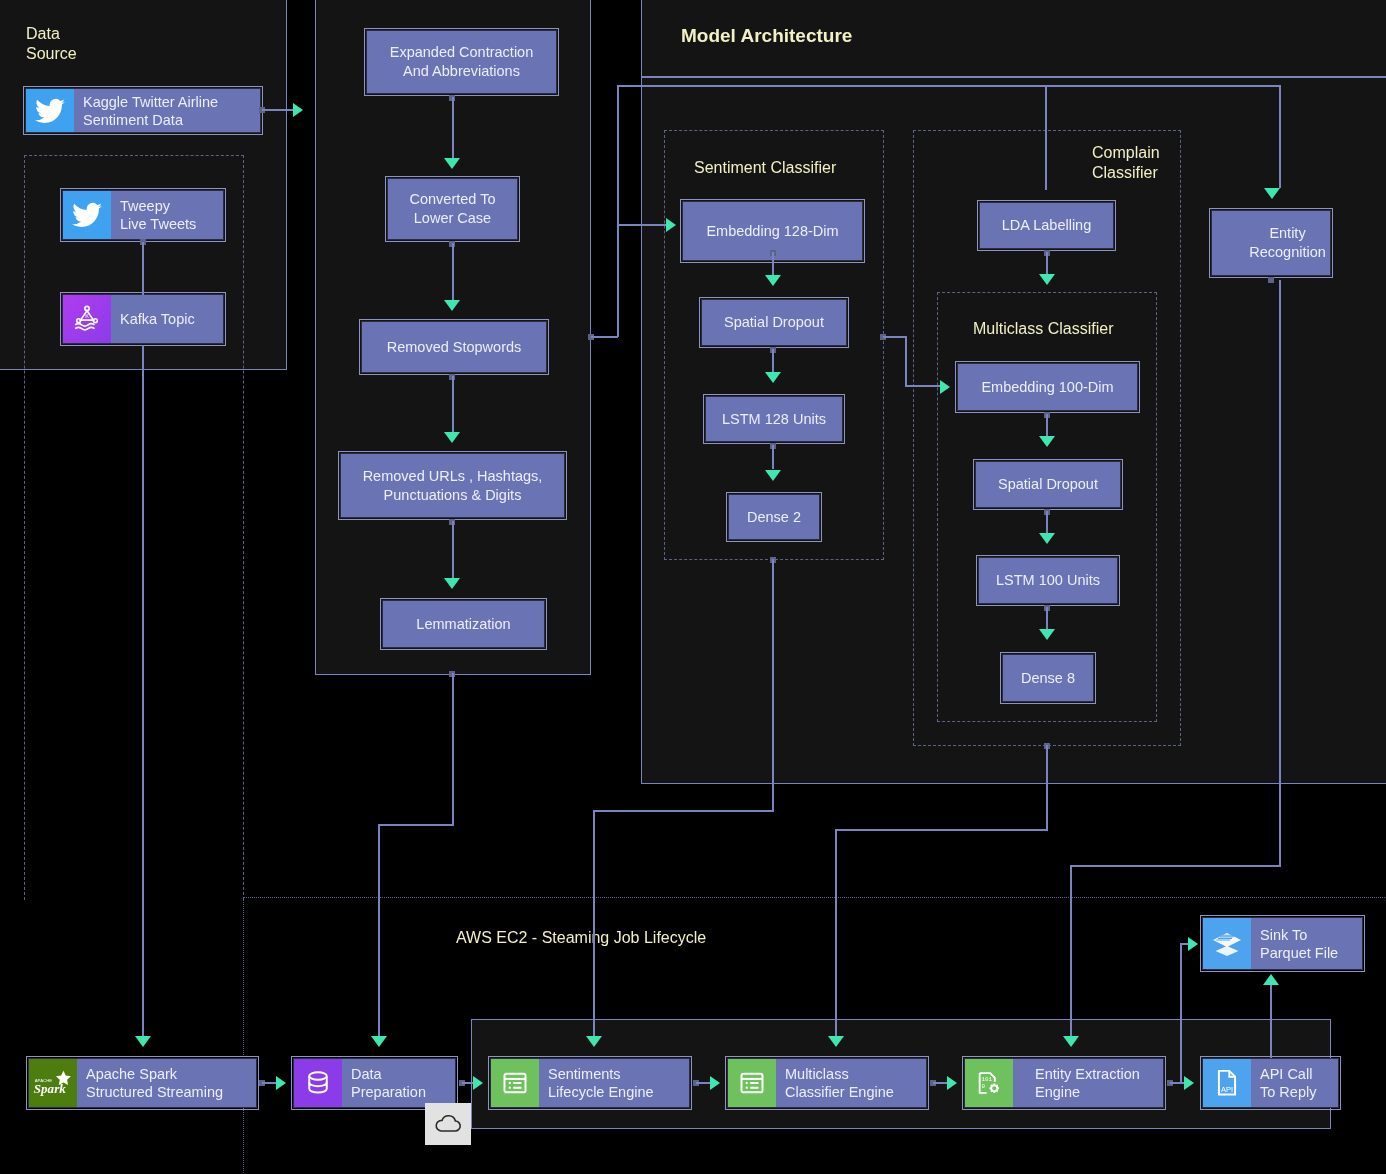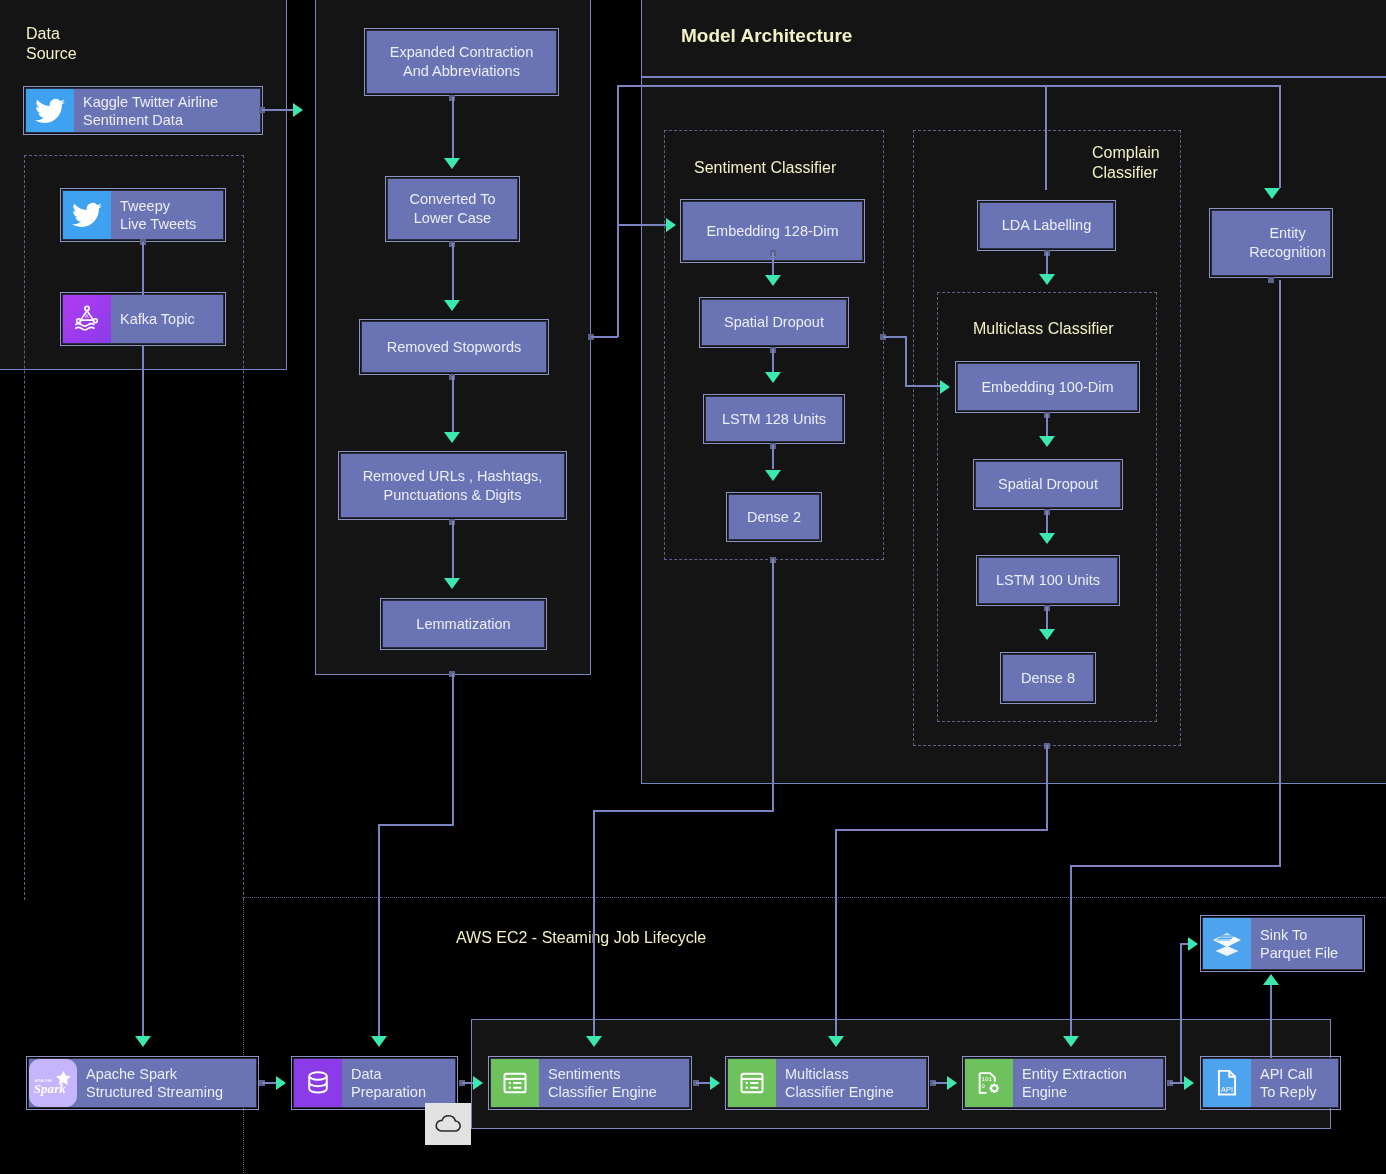--- a/index.html
+++ b/index.html
@@ -21,21 +21,21 @@
         justify-content:center;text-align:center;padding:2px 6px;}
 
   
   .inode{position:absolute;box-sizing:border-box;display:flex;align-items:stretch;
          background:#6a73b3;border:1px solid #2a2c40;outline:1px solid #8d93c4;outline-offset:1px;}
   .inode .ibox{flex:0 0 48px;display:flex;align-items:center;justify-content:center;}
   .inode .ilabel{flex:1;display:flex;align-items:center;color:#eceef8;
                  font-size:14.5px;line-height:18px;padding-left:9px;text-align:left;}
   .ic-twitter{background:#3fa2f0;}
   .ic-kafka{background:linear-gradient(135deg,#b03cf0,#8b3ce8);}
-  .ic-spark{background:#c4b5fd;border-radius:11px;}
+  .ic-spark{background:#4d7c0f;}
   .ic-db{background:#8b3ce8;}
   .ic-green{background:#6ec15c;}
   .ic-parquet{background:#4da3ee;}
   .ic-api{background:#4da3ee;}
 
   
   .ln{position:absolute;background:#7b84c0;}
   .lnv{width:1.6px;}
   .lnh{height:1.6px;}
   .dot{position:absolute;width:6px;height:6px;background:#5c6389;}
@@ -235,38 +235,38 @@
     <div class="ibox ic-green">
       <svg width="28" height="28" viewBox="0 0 24 24" fill="none" stroke="#fff" stroke-width="1.7">
         <rect x="3" y="4" width="18" height="16" rx="1.6"></rect>
         <path d="M3 8.5h18"></path>
         <circle cx="7.5" cy="12" r="1" fill="#fff" stroke="none"></circle>
         <circle cx="7.5" cy="16" r="1" fill="#fff" stroke="none"></circle>
         <path d="M10.5 12h7M10.5 16h7"></path>
       </svg>
     </div>
     <div class="ilabel" style="white-space:pre-line;">Sentiments
-Classifier Engine</div>
+Lifecycle Engine</div>
   </div>
 
   <div class="inode" style="left:727px;top:1058px;width:200px;height:50px;">
     <div class="ibox ic-green">
       <svg width="28" height="28" viewBox="0 0 24 24" fill="none" stroke="#fff" stroke-width="1.7">
         <rect x="3" y="4" width="18" height="16" rx="1.6"></rect>
         <path d="M3 8.5h18"></path>
         <circle cx="7.5" cy="12" r="1" fill="#fff" stroke="none"></circle>
         <circle cx="7.5" cy="16" r="1" fill="#fff" stroke="none"></circle>
         <path d="M10.5 12h7M10.5 16h7"></path>
       </svg>
     </div>
     <div class="ilabel" style="white-space:pre-line;">Multiclass
 Classifier Engine</div>
   </div>
 
-  <div class="inode" style="left:964px;top:1058px;width:200px;height:50px;">
+  <div class="inode" style="left:964px;top:1058px;width:200px;height:50px;gap:13px;">
     <div class="ibox ic-green">
       <svg width="28" height="28" viewBox="0 0 24 24" fill="none" stroke="#fff" stroke-width="1.6">
         <path d="M4 3.5h9l4 4V11"></path>
         <path d="M4 3.5v17h6"></path>
         <text x="5.6" y="10.5" font-size="5" fill="#fff" stroke="none" font-family="Liberation Mono, monospace">101</text>
         <text x="5.6" y="16" font-size="5" fill="#fff" stroke="none" font-family="Liberation Mono, monospace">0</text>
         <circle cx="16.5" cy="16.5" r="2.6"></circle>
         <path d="M16.5 12.4v1.2M16.5 19.4v1.2M12.4 16.5h1.2M19.4 16.5h1.2M13.6 13.6l.9.9M18.5 18.5l.9.9M19.4 13.6l-.9.9M14.5 18.5l-.9.9"></path>
       </svg>
     </div>

